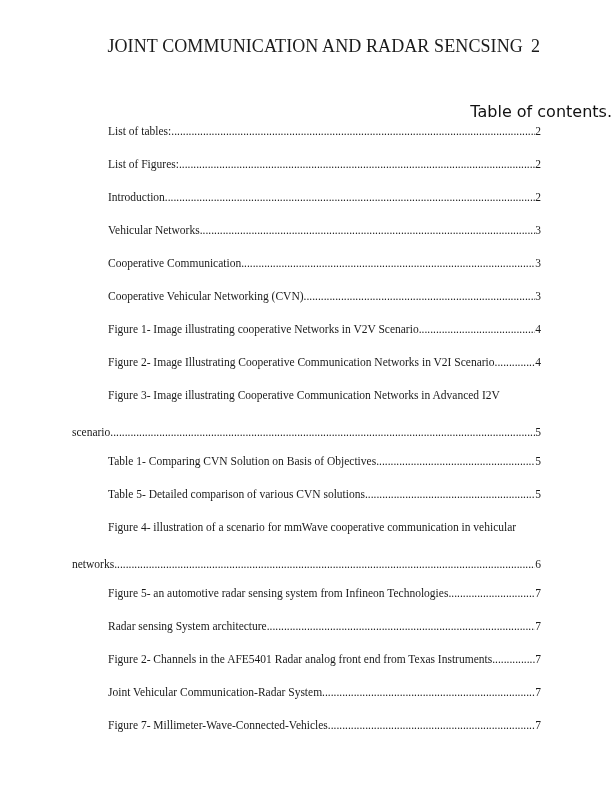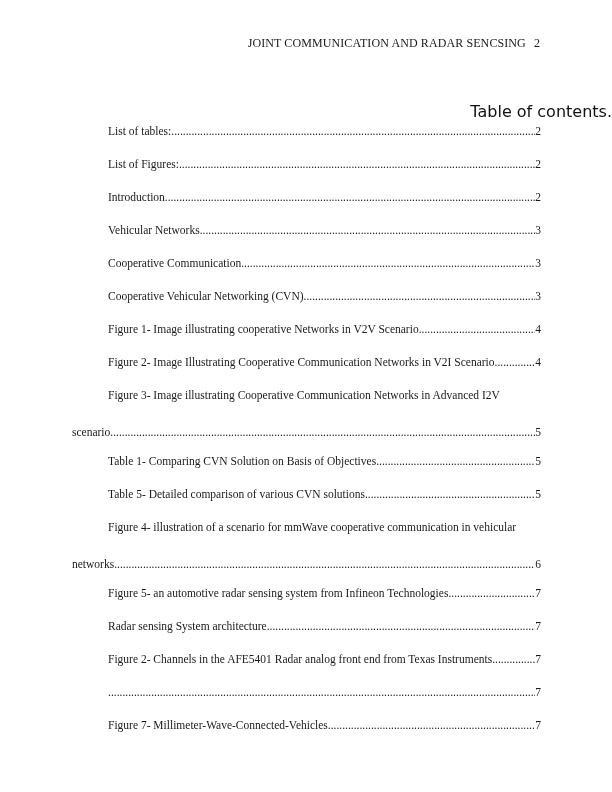--- a/index.html
+++ b/index.html
@@ -1,19 +1,19 @@
 <!DOCTYPE html>
 <html><head>
 <meta charset="utf-8">
 <style>
   html, body { margin: 0; padding: 0; background: #ffffff; }
   body { width: 612px; height: 792px; position: relative; overflow: hidden; color: #1a1a1a; }
   .header {
     position: absolute; top: 36px; right: 72px;
-    font-family: "Liberation Serif", serif; font-size: 12px; letter-spacing: 0.1px;
+    font-family: "Liberation Serif", serif; font-size: 18px; letter-spacing: 0.1px;
     white-space: nowrap;
   }
   .header .pg { margin-left: 8px; }
   .title {
     position: absolute; top: 102px; left: 0; width: 612px; text-align: right;
     font-family: "DejaVu Sans", sans-serif; font-size: 16px; color: #111;
   }
   .toc {
     position: absolute; top: 121px; left: 72px; width: 469px;
     font-family: "Liberation Serif", serif; font-size: 11.5px;
@@ -160,20 +160,21 @@
   <div class="entry">
     <div class="line indent">
         <span class="label">Figure 2- Channels in the AFE5401 Radar analog front end from Texas Instruments</span>
         <span class="dots"></span>
         <span class="num">7</span>
       </div>
   </div>
 
   <div class="entry">
     <div class="line indent">
+        <span class="label">Joint Vehicular Communication-Radar System</span>
         <span class="dots"></span>
         <span class="num">7</span>
       </div>
   </div>
 
   <div class="entry">
     <div class="line indent">
         <span class="label">Figure 7- Millimeter-Wave-Connected-Vehicles</span>
         <span class="dots"></span>
         <span class="num">7</span>

